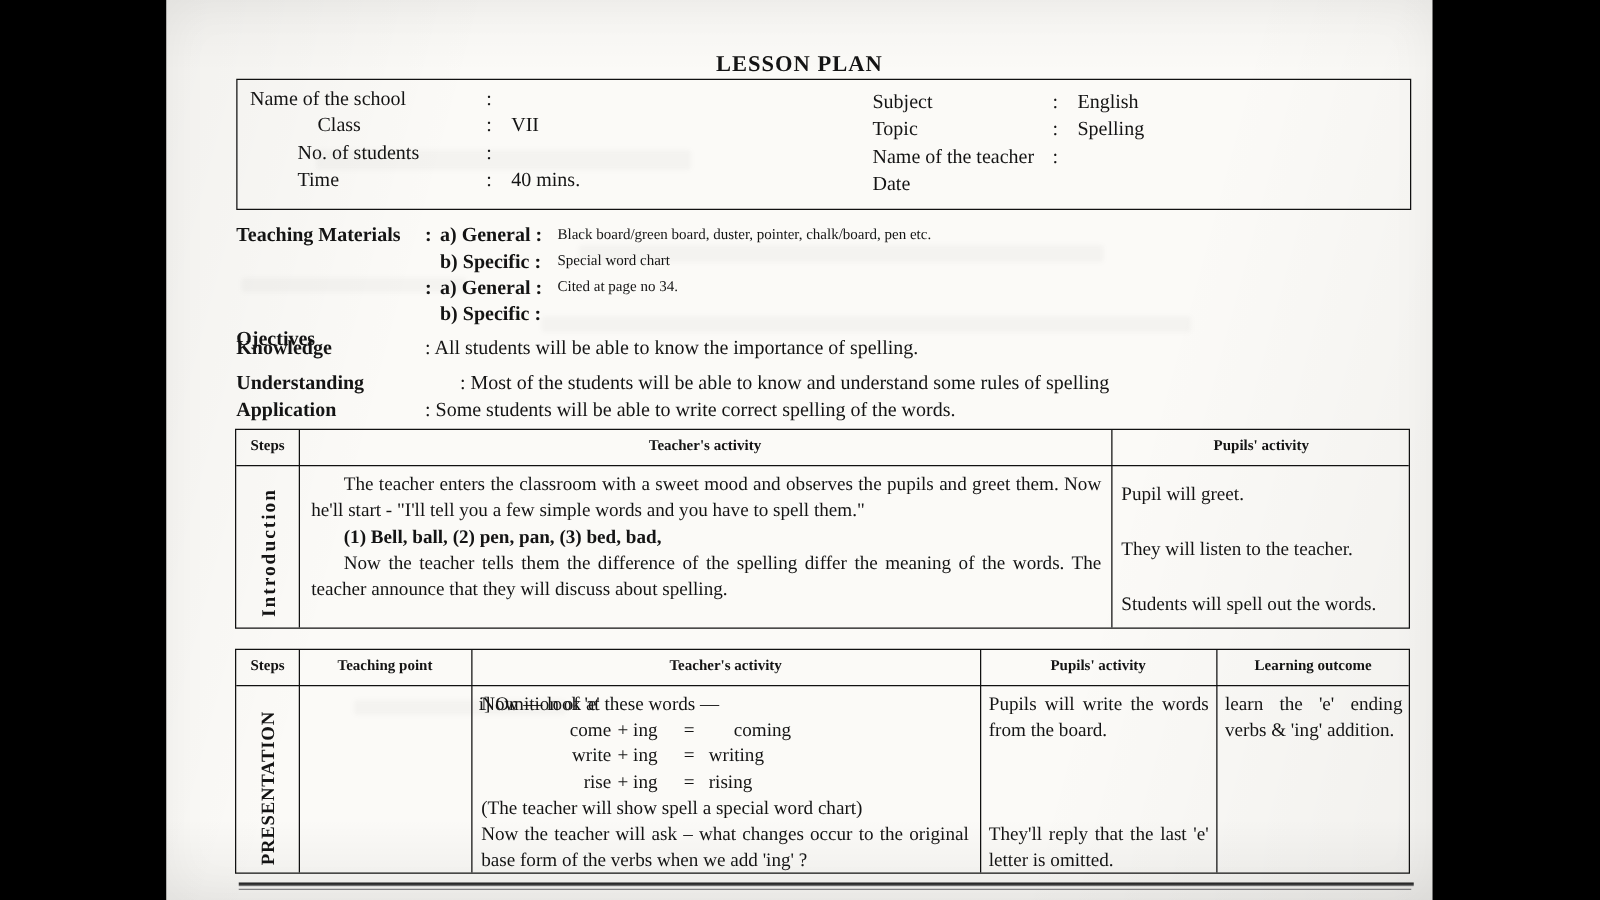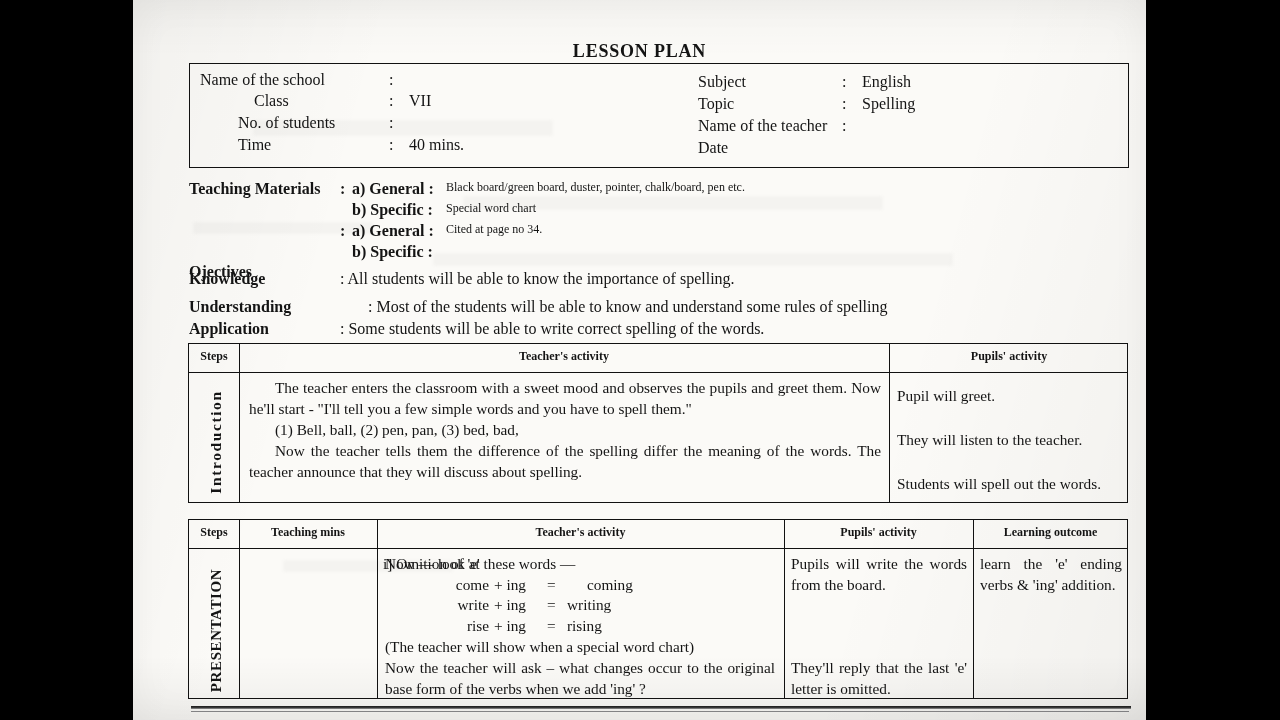--- a/index.html
+++ b/index.html
@@ -151,37 +151,37 @@
       <div class="vline" style="left:700px;"></div>
       <div class="hline" style="top:28px;"></div>
 
       <div class="cell hdr" style="left:0;top:5px;width:50px;">Steps</div>
       <div class="cell hdr" style="left:52px;top:5px;width:646px;">Teacher's activity</div>
       <div class="cell hdr" style="left:702px;top:5px;width:236px;">Pupils' activity</div>
 
       <div class="vlabel" style="left:-33px;top:89px;width:120px;font-size:15.5px;letter-spacing:1.6px;text-align:center;transform:rotate(-90deg);">Introduction</div>
 
       <div class="cell body-txt just indent" style="left:60px;top:34px;width:632px;">The teacher enters the classroom with a sweet mood and observes the pupils and greet them. Now he'll start - "I'll tell you a few simple words and you have to spell them."</div>
-      <div class="cell body-txt" style="left:60px;top:76px;width:632px;text-indent:26px;">(1) Bell, ball, (2) pen, pan, (3) bed, bad,</div>
+      <div class="cell body-txt" style="left:60px;top:76px;width:632px;text-indent:26px;font-weight:bold;">(1) Bell, ball, (2) pen, pan, (3) bed, bad,</div>
       <div class="cell body-txt just indent" style="left:60px;top:97px;width:632px;">Now the teacher tells them the difference of the spelling differ the meaning of the words. The teacher announce that they will discuss about spelling.</div>
 
       <div class="cell body-txt" style="left:708px;top:42px;width:228px;">Pupil will greet.</div>
       <div class="cell body-txt" style="left:708px;top:130px;width:234px;">Students will spell out the words.</div>
       <div class="cell body-txt" style="left:708px;top:86px;width:232px;">They will listen to the teacher.</div>
     </div>
 
     <div class="tbl" id="prestable" style="left:55px;top:519px;width:940px;height:180px;">
       <div class="vline" style="left:50px;"></div>
       <div class="vline" style="left:188px;"></div>
       <div class="vline" style="left:595px;"></div>
       <div class="vline" style="left:784px;"></div>
       <div class="hline" style="top:28px;"></div>
 
       <div class="cell hdr" style="left:0;top:5px;width:50px;">Steps</div>
-      <div class="cell hdr" style="left:52px;top:5px;width:134px;">Teaching mins</div>
+      <div class="cell hdr" style="left:52px;top:5px;width:134px;">Teaching point</div>
       <div class="cell hdr" style="left:190px;top:5px;width:403px;">Teacher's activity</div>
       <div class="cell hdr" style="left:597px;top:5px;width:185px;">Pupils' activity</div>
       <div class="cell hdr" style="left:786px;top:5px;width:151px;">Learning outcome</div>
 
       <div class="vlabel" style="left:-43px;top:102px;width:140px;font-size:15px;letter-spacing:.6px;text-align:center;transform:rotate(-90deg);">PRESENTATION</div>
 
       <div class="cell body-txt" style="left:194px;top:34px;width:180px;">i] Omition of 'e'</div>
 
       <div class="cell body-txt" style="left:196px;top:34px;width:394px;">Now — look at these words —</div>
 
@@ -193,21 +193,21 @@
       <div class="cell eqline" style="left:240px;top:75px;width:60px;text-align:right;">write</div>
       <div class="cell eqline" style="left:305px;top:75px;width:44px;">+ ing</div>
       <div class="cell eqline" style="left:358px;top:75px;width:14px;">=</div>
       <div class="cell eqline" style="left:378px;top:75px;width:90px;">writing</div>
 
       <div class="cell eqline" style="left:240px;top:96px;width:60px;text-align:right;">rise</div>
       <div class="cell eqline" style="left:305px;top:96px;width:44px;">+ ing</div>
       <div class="cell eqline" style="left:358px;top:96px;width:14px;">=</div>
       <div class="cell eqline" style="left:378px;top:96px;width:90px;">rising</div>
 
-      <div class="cell body-txt" style="left:196px;top:117px;width:394px;">(The teacher will show when a special word chart)</div>
+      <div class="cell body-txt" style="left:196px;top:117px;width:394px;">(The teacher will show spell a special word chart)</div>
       <div class="cell body-txt just" style="left:196px;top:138px;width:390px;">Now the teacher will ask – what changes occur to the original base form of the verbs when we add 'ing' ?</div>
 
       <div class="cell body-txt just" style="left:602px;top:34px;width:176px;">Pupils will write the words from the board.</div>
       <div class="cell body-txt just" style="left:602px;top:138px;width:176px;">They'll reply that the last 'e' letter is omitted.</div>
 
       <div class="cell body-txt just" style="left:791px;top:34px;width:142px;hyphens:auto;">learn the 'e' ending verbs &amp; 'ing' addition.</div>
     </div>
 
     <div class="botrule"></div>
     <div class="botrule2"></div>

